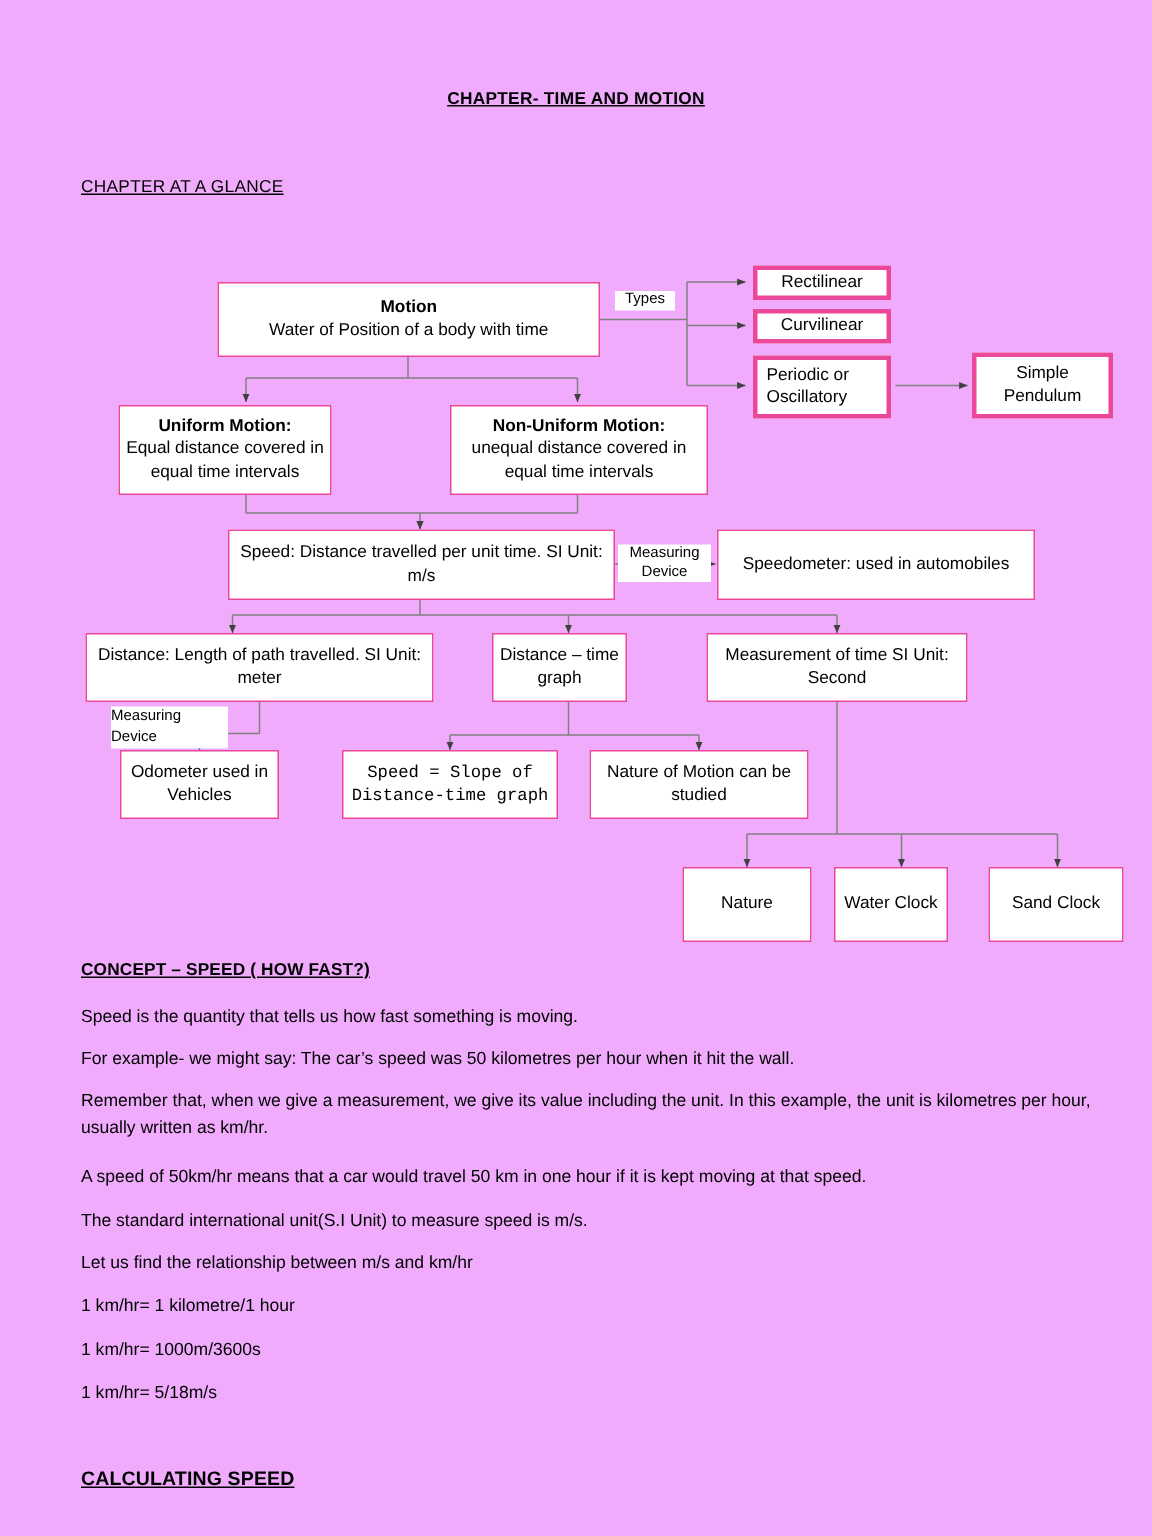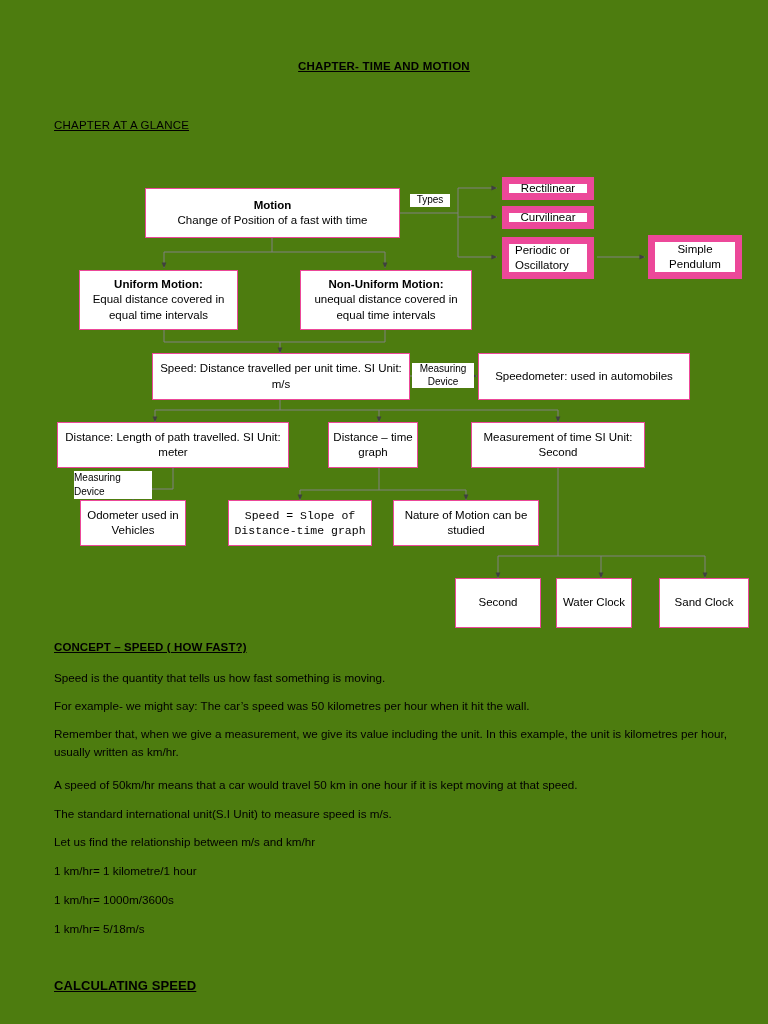--- a/index.html
+++ b/index.html
@@ -12,21 +12,21 @@
     height: 1024px;
     position: relative;
     font-family: "Liberation Sans", sans-serif;
     color: #000000;
     overflow: hidden;
   }
   .page {
     position: relative;
     width: 768px;
     height: 1024px;
-    background: #4d7c0f;
+    background: #f0abfc;
   }
 
   
   .doc-title {
     position: absolute;
     top: 60px;
     left: 0;
     width: 768px;
     text-align: center;
     font-size: 11.5px;
@@ -56,21 +56,21 @@
   .chart svg {
     position: absolute;
     top: 0; left: 0;
     width: 768px;
     height: 640px;
   }
   .node {
     position: absolute;
     box-sizing: border-box;
     background: #ffffff;
-    border: 7px solid #ec4899;
+    border: 3px solid #ec4899;
     display: flex;
     flex-direction: column;
     align-items: center;
     justify-content: center;
     text-align: center;
     font-size: 11.5px;
     line-height: 1.32;
     color: #000;
     padding: 2px 4px;
   }
@@ -162,39 +162,39 @@
         <path d="M558,468 L558,556"></path>
         <path d="M498,556 L705,556"></path>
         <path d="M498,556 L498,578" marker-end="url(#ar)"></path>
         <path d="M601,556 L601,578" marker-end="url(#ar)"></path>
         <path d="M705,556 L705,578" marker-end="url(#ar)"></path>
       </g>
     </svg>
 
     <div class="node thick" style="left:145px; top:188px; width:255px; height:50px;">
       <div class="b">Motion</div>
-      <div>Change of Position of a fast with time</div>
+      <div>Water of Position of a body with time</div>
     </div>
 
     <div class="edge-label" style="left:410px; top:194px; width:40px;">Types</div>
 
     <div class="node" style="left:502px; top:177px; width:92px; height:23px;">
       <div>Rectilinear</div>
     </div>
     <div class="node" style="left:502px; top:206px; width:92px; height:23px;">
       <div>Curvilinear</div>
     </div>
     <div class="node" style="left:502px; top:237px; width:92px; height:42px; padding-left:6px; align-items:flex-start; text-align:left;">
       <div>Periodic or Oscillatory</div>
     </div>
     <div class="node" style="left:648px; top:235px; width:94px; height:44px;">
       <div>Simple Pendulum</div>
     </div>
 
-    <div class="node thick" style="left:79px; top:270px; width:159px; height:60px;">
+    <div class="node thick" style="left:79px; top:270px; width:142px; height:60px;">
       <div class="b">Uniform Motion:</div>
       <div>Equal distance covered in equal time intervals</div>
     </div>
     <div class="node thick" style="left:300px; top:270px; width:172px; height:60px;">
       <div class="b">Non-Uniform Motion:</div>
       <div>unequal distance covered in equal time intervals</div>
     </div>
 
     <div class="node thick" style="left:152px; top:353px; width:258px; height:47px;">
       <div>Speed: Distance travelled per unit time. SI Unit: m/s</div>
@@ -220,21 +220,21 @@
       <div>Odometer used in Vehicles</div>
     </div>
     <div class="node thick" style="left:228px; top:500px; width:144px; height:46px;font-family:Liberation Mono, monospace;">
       <div>Speed = Slope of Distance-time graph</div>
     </div>
     <div class="node thick" style="left:393px; top:500px; width:146px; height:46px;">
       <div>Nature of Motion can be studied</div>
     </div>
 
     <div class="node thick" style="left:455px; top:578px; width:86px; height:50px;">
-      <div>Second</div>
+      <div>Nature</div>
     </div>
     <div class="node thick" style="left:556px; top:578px; width:76px; height:50px;">
       <div>Water Clock</div>
     </div>
     <div class="node thick" style="left:659px; top:578px; width:90px; height:50px;">
       <div>Sand Clock</div>
     </div>
   </div>
 
   <div class="section-head" style="top:641px;">CONCEPT – SPEED ( HOW FAST?)</div>

